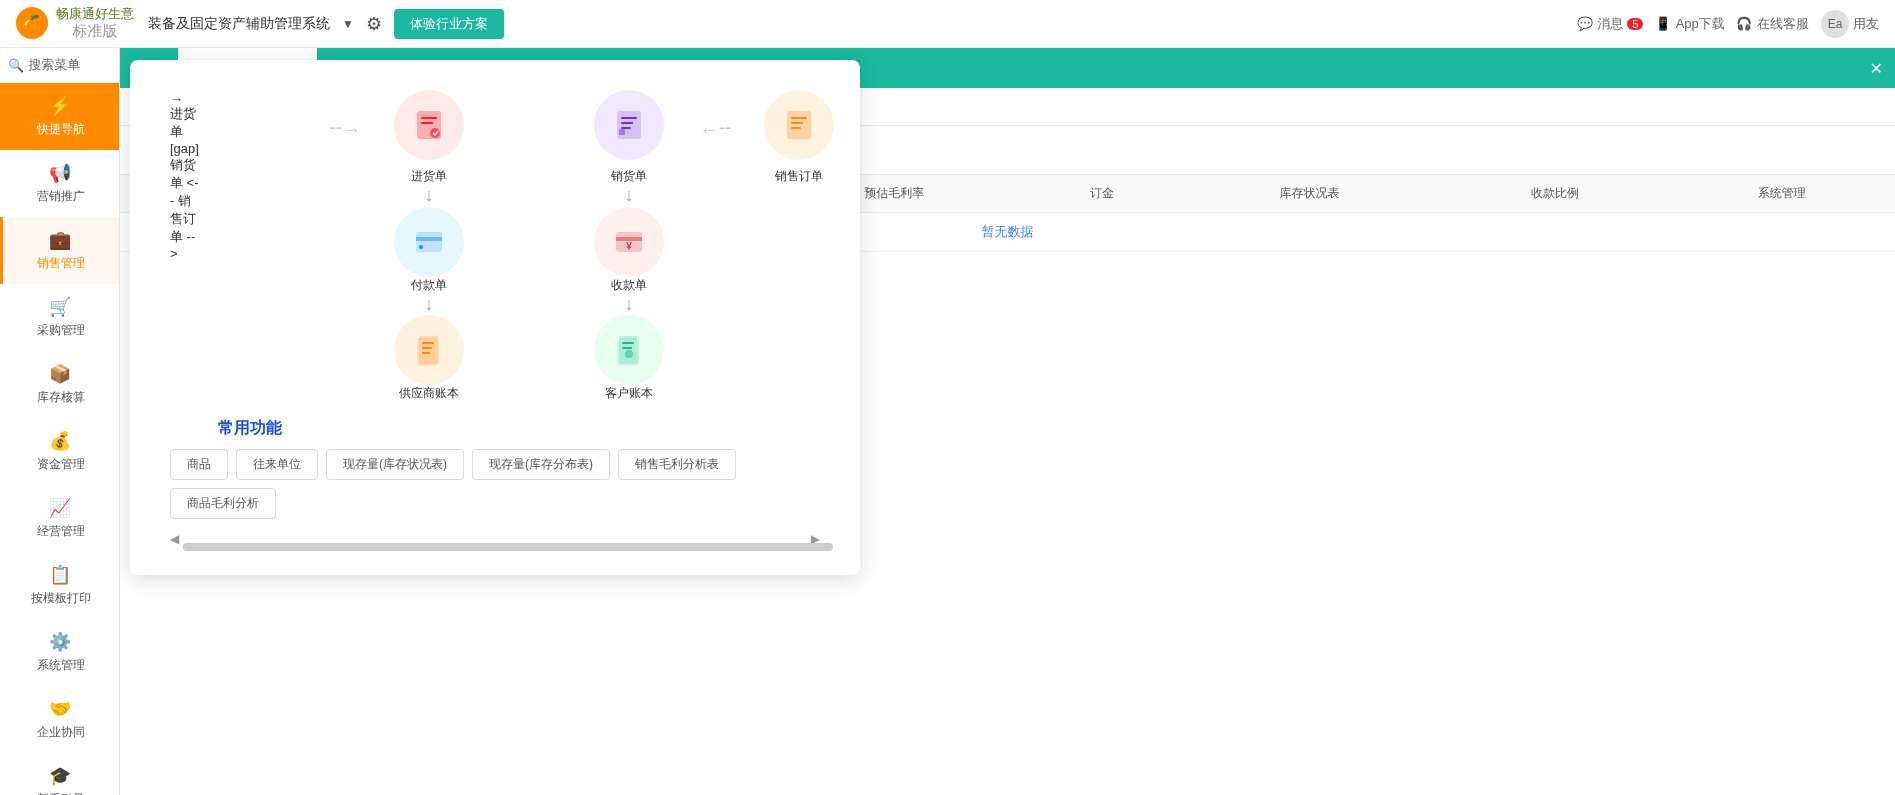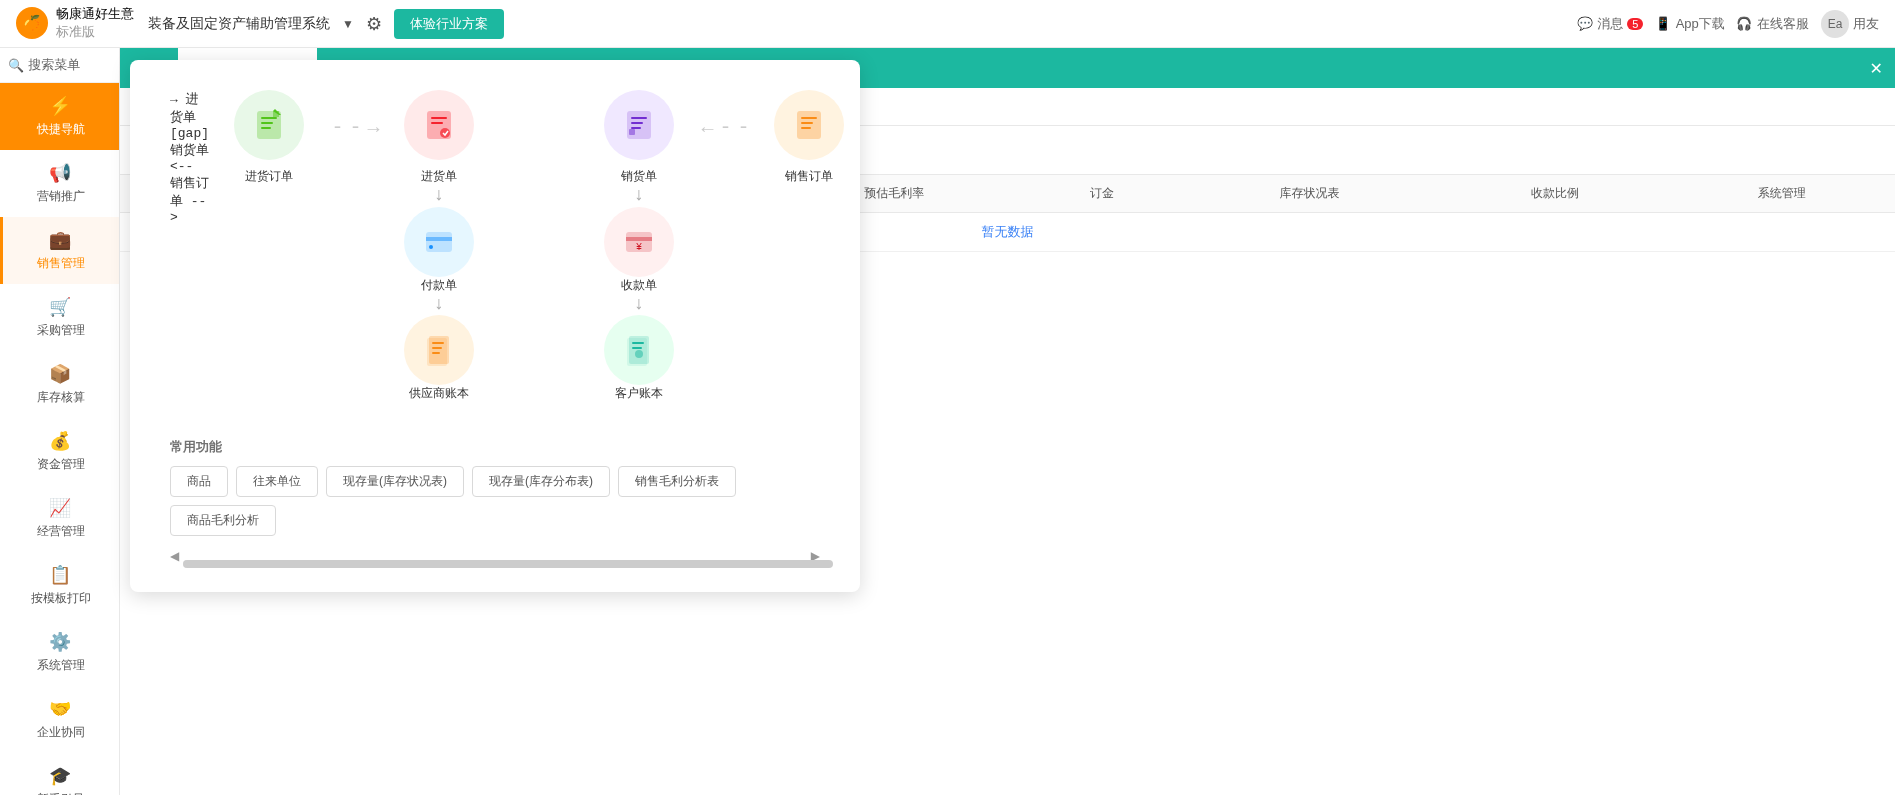--- a/index.html
+++ b/index.html
@@ -5,22 +5,22 @@
     * { box-sizing: border-box; margin: 0; padding: 0; }
     body { font-family: "Microsoft YaHei", "PingFang SC", sans-serif; font-size: 13px; background: #f5f5f5; color: #333; overflow: hidden; }
 
     
     .app-wrapper { display: flex; flex-direction: column; height: 795px; width: 1895px; }
     
     
     .top-bar { display: flex; align-items: center; background: #fff; height: 48px; padding: 0 16px; border-bottom: 1px solid #e8e8e8; gap: 12px; }
     .logo-area { display: flex; align-items: center; gap: 8px; min-width: 120px; }
     .logo-circle { width: 32px; height: 32px; background: #ff8c00; border-radius: 50%; display: flex; align-items: center; justify-content: center; color: #fff; font-size: 16px; }
-    .logo-text { font-size: 13px; color: #000000; line-height: 1.3; }
-    .logo-subtitle { font-size: 13px; color: #999; }
+    .logo-text { font-size: 13px; color: #4d7c0f; line-height: 1.3; }
+    .logo-subtitle { font-size: 15px; color: #999; text-align: center; }
     .top-bar-btn { display: flex; align-items: center; gap: 4px; color: #666; cursor: pointer; font-size: 13px; }
     .badge { background: #f5222d; color: #fff; border-radius: 10px; padding: 0 5px; font-size: 11px; }
     .user-avatar { width: 28px; height: 28px; background: #e0e0e0; border-radius: 50%; display: flex; align-items: center; justify-content: center; font-size: 12px; color: #666; }
 
     .main-wrapper { display: flex; flex: 1; overflow: hidden; }
 
     
     .sidebar { width: 120px; background: #fff; border-right: 1px solid #e8e8e8; display: flex; flex-direction: column; }
     .sidebar-search { padding: 8px; border-bottom: 1px solid #f0f0f0; display: flex; align-items: center; gap: 4px; color: #666; cursor: pointer; font-size: 13px; }
     .sidebar-item { display: flex; flex-direction: column; align-items: center; padding: 12px 8px; cursor: pointer; color: #555; gap: 4px; font-size: 12px; border-left: 3px solid transparent; }
@@ -65,21 +65,21 @@
     .flow-circle.green { background: #e8f8e8; color: #52c41a; }
     .flow-circle.red { background: #ffeaea; color: #f5222d; }
     .flow-circle.purple { background: #f0e8ff; color: #722ed1; }
     .flow-circle.orange { background: #fff3e0; color: #fa8c16; }
     .flow-circle.teal { background: #e6f7ff; color: #1890ff; }
     .flow-circle.crimson { background: #fff0f0; color: #cf1322; }
     .flow-label { font-size: 12px; color: #333; text-align: center; }
 
     
     .common-functions { margin-top: 8px; }
-    .cf-title { font-size: 13px; color: #737373; margin-bottom: 10px; font-weight: bold; }
+    .cf-title { font-size: 16px; color: #1d4ed8; margin-bottom: 10px; font-weight: bold; margin-left: 48px; }
     .cf-row { display: flex; flex-wrap: wrap; gap: 8px; margin-bottom: 8px; }
     .cf-btn { border: 1px solid #d9d9d9; background: #fff; color: #555; border-radius: 4px; padding: 6px 16px; font-size: 12px; cursor: pointer; }
 
     
     .popup-scrollbar { margin-top: 16px; height: 8px; background: #f0f0f0; border-radius: 4px; position: relative; }
     .popup-scrollbar-thumb { position: absolute; left: 0; top: 0; height: 8px; width: 650px; background: #ccc; border-radius: 4px; }
 
     
     .popup-scroll-row { display: flex; align-items: center; gap: 4px; }
     .scroll-arrow { color: #999; cursor: pointer; font-size: 12px; }
@@ -257,39 +257,26 @@
             </tr>
           </tbody>
         </table>
       </div>
     </div>
   </div>
 </div>
 
 <div class="quicknav-popup">
 
-  <div style="display:flex; align-items:flex-start; margin-bottom: 36px; font-family: Liberation Mono, monospace;">
+  <div style="display:flex; align-items:flex-start; margin-bottom: 16px;">
      → 进货单  [gap]  销货单 &lt;-- 销售订单 --&gt;
     
     
     <div style="display:grid; grid-template-columns: 120px 50px 120px 80px 120px 50px 120px; grid-template-rows: auto auto auto; align-items:center; gap:0;">
 
-      <div style="display:flex;flex-direction:column;align-items:center;gap:8px; grid-column:1; grid-row:1;">
-        <div class="flow-circle green">
-          <svg width="36" height="36" viewBox="0 0 36 36">
-              <rect x="6" y="4" width="24" height="28" rx="3" fill="#52c41a" opacity="0.3"></rect>
-              <rect x="10" y="10" width="16" height="2" rx="1" fill="#52c41a"></rect>
-              <rect x="10" y="15" width="12" height="2" rx="1" fill="#52c41a"></rect>
-              <rect x="10" y="20" width="10" height="2" rx="1" fill="#52c41a"></rect>
-              <path d="M22 4 L28 4 L28 10 L22 10 Z" fill="#52c41a" opacity="0.5"></path>
-              <path d="M24 2 L30 8 L28 8 L22 4 Z" fill="#52c41a"></path>
-            </svg>
-        </div>
-        <span class="flow-label">进货订单</span>
-      </div>
 
       <div style="display:flex;align-items:center;justify-content:center; grid-column:2; grid-row:1; padding-bottom:20px;">
         <span style="color:#ccc;font-size:20px;letter-spacing:-3px;">- - →</span>
       </div>
 
       <div style="display:flex;flex-direction:column;align-items:center;gap:8px; grid-column:3; grid-row:1;">
         <div class="flow-circle red">
           <svg width="36" height="36" viewBox="0 0 36 36">
               <rect x="6" y="4" width="24" height="28" rx="3" fill="#f5222d" opacity="0.3"></rect>
               <rect x="10" y="10" width="16" height="2" rx="1" fill="#f5222d"></rect>

